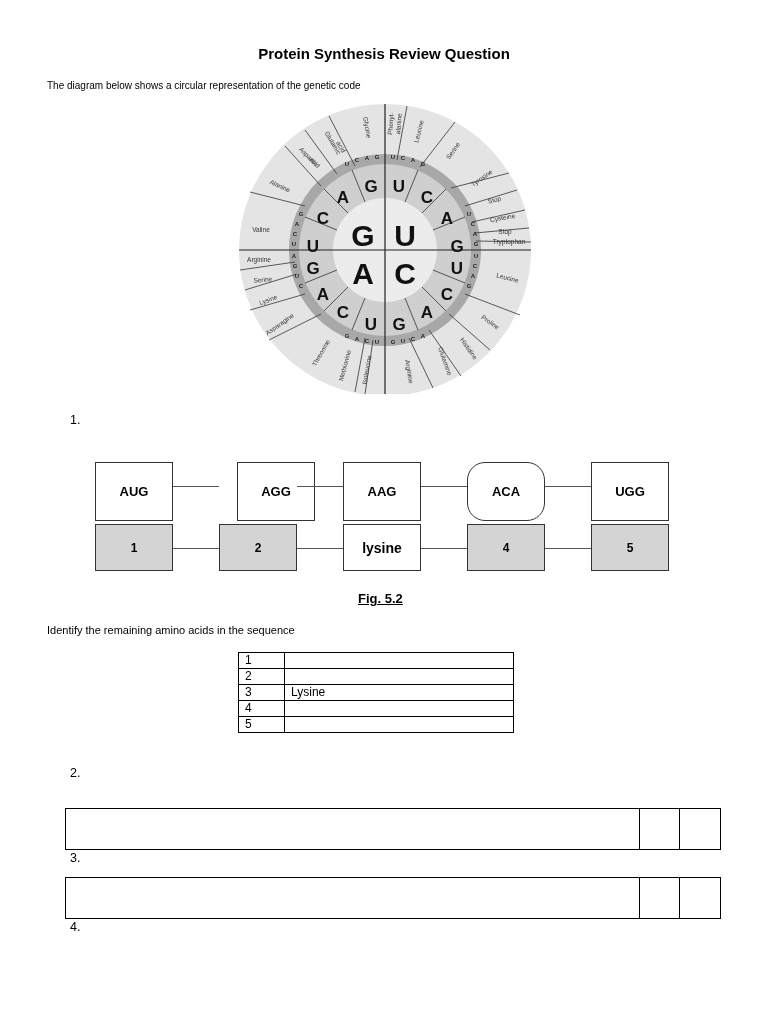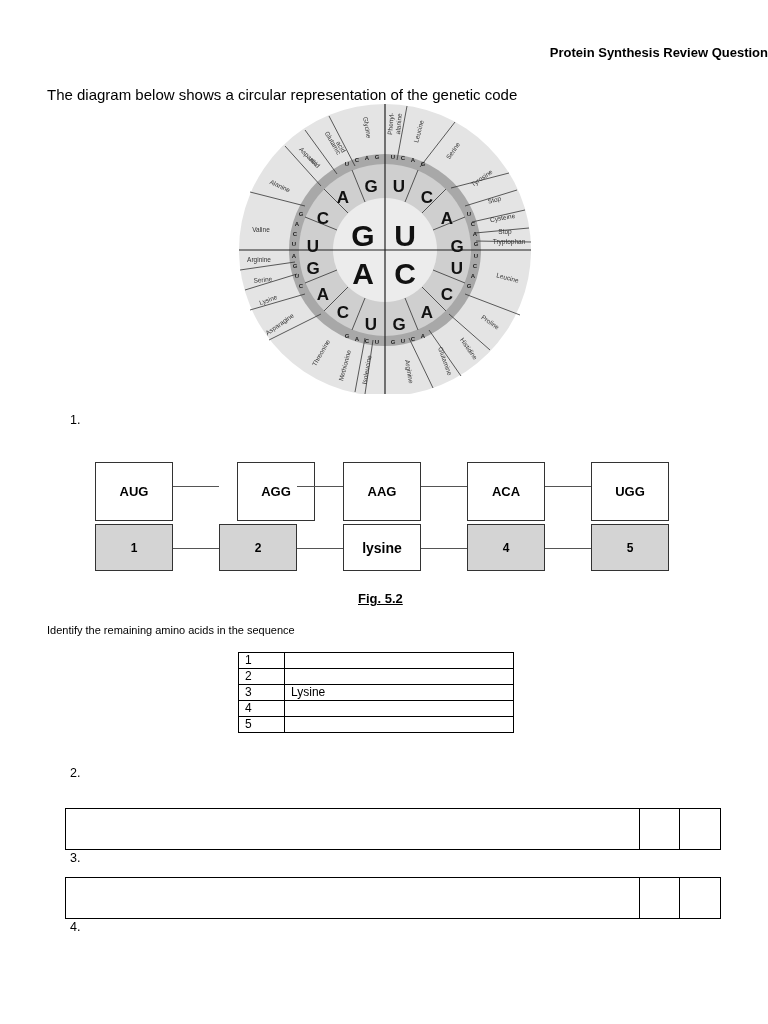--- a/index.html
+++ b/index.html
@@ -1,20 +1,20 @@
 <!DOCTYPE html>
 <html><head>
 <meta charset="utf-8">
 <style>
   html, body { margin:0; padding:0; background:#ffffff; }
   body { width:768px; height:1024px; position:relative; overflow:hidden;
          font-family:"Liberation Sans", sans-serif; color:#000; }
   .abs { position:absolute; }
-  .title { left:0; width:768px; top:45px; text-align:right; font-weight:bold; font-size:13px; }
-  .intro { left:47px; top:86px; font-size:15px; }
+  .title { left:0; width:768px; top:45px; text-align:center; font-weight:bold; font-size:15px; }
+  .intro { left:47px; top:80px; font-size:10px; }
   .qnum { font-size:12.5px; }
   .wheel { left:235px; top:104px; width:300px; height:290px; }
   .codon-box { width:78px; height:59px; border:1px solid #333; box-sizing:border-box;
                display:flex; align-items:center; justify-content:center;
                font-weight:bold; font-size:13px; background:#fff; }
   .aa-box { width:78px; height:47px; border:1px solid #333; box-sizing:border-box;
             display:flex; align-items:center; justify-content:center;
             font-weight:bold; font-size:12px; background:#d4d4d4; }
   .aa-box.known { background:#fff; font-size:14px; }
   .connector { height:1px; background:#555; }
@@ -177,21 +177,21 @@
 </svg>
 
 <div class="abs qnum" style="left:70px; top:413px;">1.</div>
 
 <div class="abs codon-box" style="left:95px; top:462px;">AUG</div>
 <div class="abs connector" style="left:173px; top:486px; width:46px;"></div>
 <div class="abs codon-box" style="left:219px; top:462px;margin-left:18px;">AGG</div>
 <div class="abs connector" style="left:297px; top:486px; width:46px;"></div>
 <div class="abs codon-box" style="left:343px; top:462px;text-align:right;">AAG</div>
 <div class="abs connector" style="left:421px; top:486px; width:46px;"></div>
-<div class="abs codon-box" style="left:467px; top:462px;">ACA</div>
+<div class="abs codon-box" style="left:467px; top:462px;border-radius:18px;">ACA</div>
 <div class="abs connector" style="left:545px; top:486px; width:46px;"></div>
 <div class="abs codon-box" style="left:591px; top:462px;">UGG</div>
 
 <div class="abs aa-box" style="left:95px; top:524px;">1</div>
 <div class="abs connector" style="left:173px; top:548px; width:46px;"></div>
 <div class="abs aa-box" style="left:219px; top:524px;">2</div>
 <div class="abs connector" style="left:297px; top:548px; width:46px;"></div>
 <div class="abs aa-box known" style="left:343px; top:524px;">lysine</div>
 <div class="abs connector" style="left:421px; top:548px; width:46px;"></div>
 <div class="abs aa-box" style="left:467px; top:524px;">4</div>

